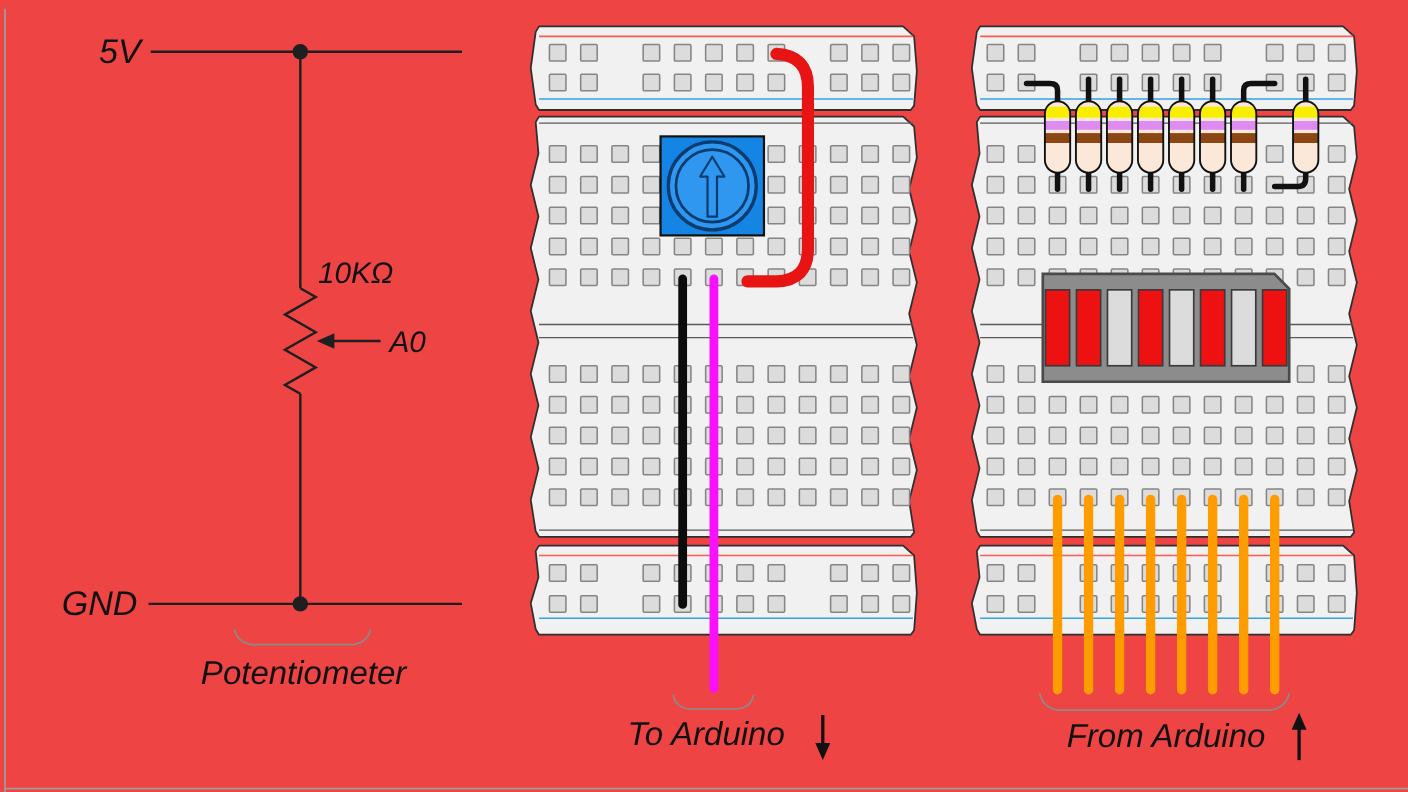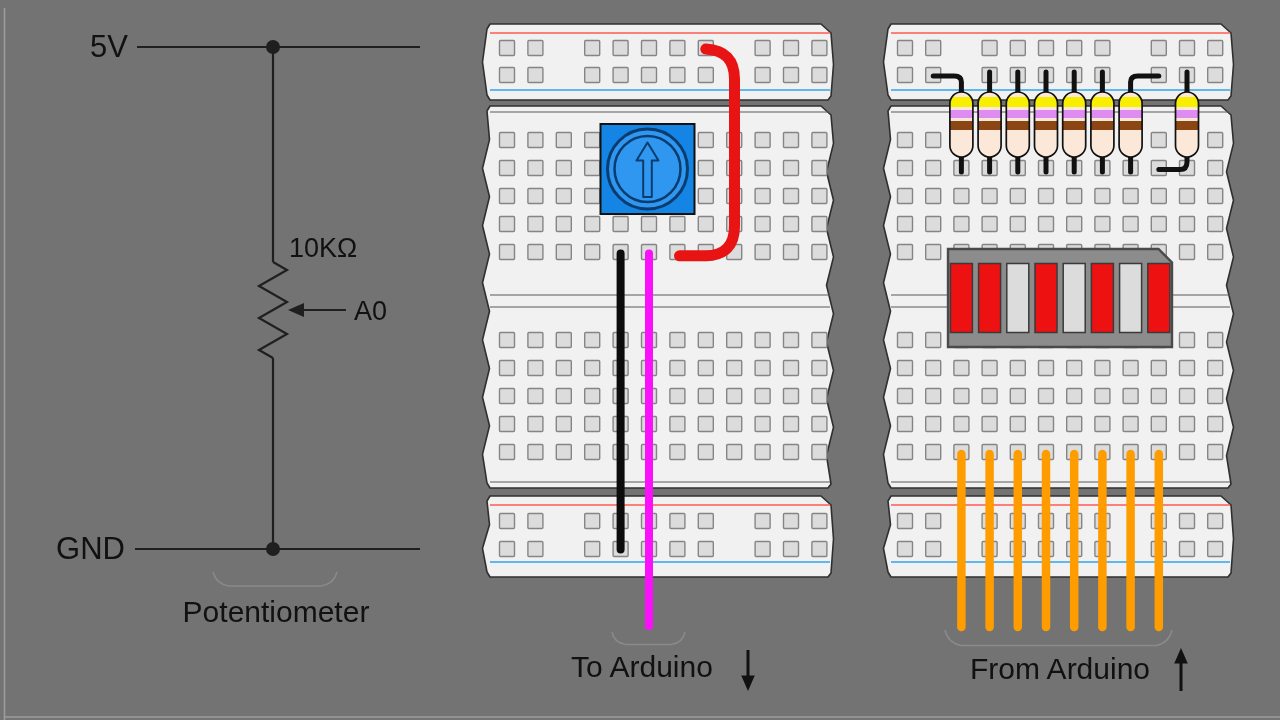--- a/index.html
+++ b/index.html
@@ -12,21 +12,21 @@
   .sch{stroke:var(--sch,#1f1f1f);stroke-width:2.2;fill:none;}
   .schfill{fill:var(--sch,#1f1f1f);}
   .brace{stroke:var(--brace,#8a8a8a);stroke-width:1.5;fill:none;}
   .arr{stroke:#111;stroke-width:3;fill:none;}
   .arrh{fill:#111;}
   .frame{stroke:var(--frame,#9c9c9c);stroke-width:1.6;fill:none;}
 </style>
 </head>
 <body>
 
-<div id="stage" style="background: #737373;">
+<div id="stage" style="background: #ef4444; font-style: italic;">
 <svg id="scene" viewBox="0 0 1280 720" width="1280" height="720">
   <defs>
     <clipPath id="resClip" clipPathUnits="userSpaceOnUse">
       <rect x="-11.5" y="92" width="23" height="65" rx="11.5"></rect>
     </clipPath>
   </defs>
 
   <g>
     <path class="frame" d="M4.5 8 V720"></path>
     <path class="frame" d="M4 717 H1280"></path>

